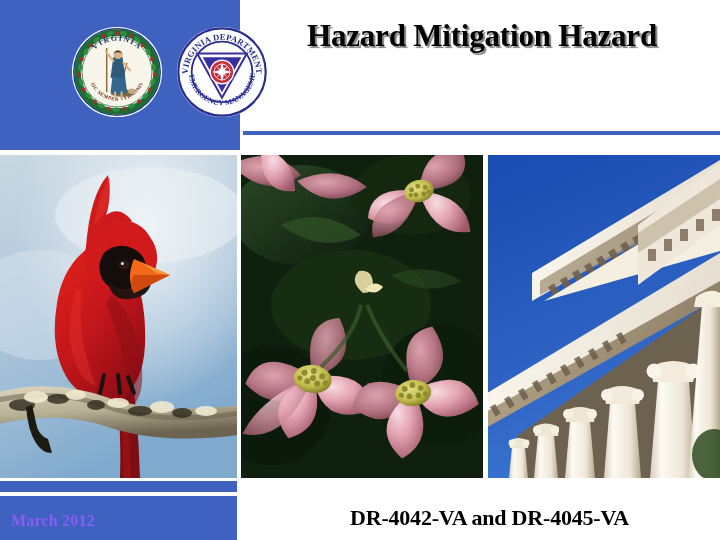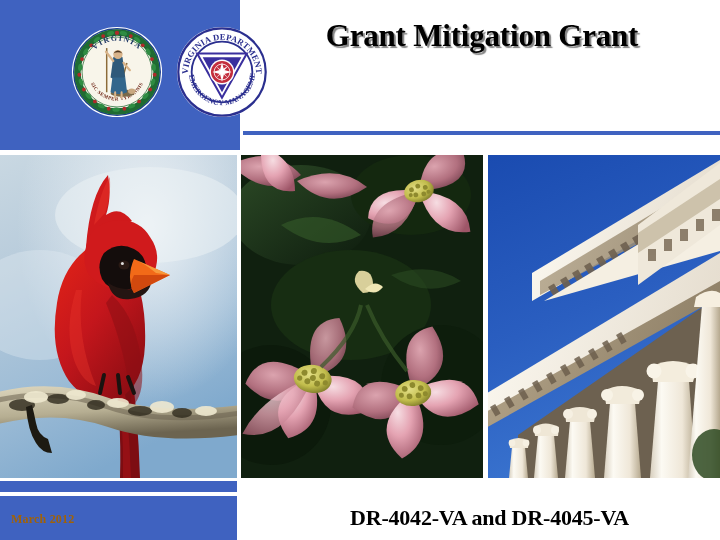--- a/index.html
+++ b/index.html
@@ -79,23 +79,23 @@
   }
   .footer-block {
     position: absolute;
     left: 0px; top: 496px;
     width: 237px; height: 44px;
     background: #3f62c0;
   }
   .footer-date {
     position: absolute;
     left: 11px; top: 512px;
-    color: #a16207;
+    color: #8b5cf6;
     font-weight: bold;
-    font-size: 12px;
+    font-size: 16px;
     letter-spacing: 0.2px;
   }
   .footer-subtitle {
     position: absolute;
     left: 237px; top: 497px;
     width: 483px;
     text-align: center;
     color: #000000;
     font-weight: bold;
     font-size: 22px;
@@ -215,21 +215,21 @@
         <polygon points="42.8,42.8 49,48.2 50,50 48.2,49"></polygon>
         <polygon points="57.2,57.2 51,51.8 50,50 51.8,51"></polygon>
         <polygon points="57.2,42.8 51.8,49 50,50 49,48.2"></polygon>
         <polygon points="42.8,57.2 48.2,51 50,50 49,51.8"></polygon>
       </g>
       <circle cx="50" cy="50" r="2.4" fill="#ffffff"></circle>
     </svg>
   </div>
 
   <div class="title-block">
-    <span class="title-line">Grant Mitigation Grant</span>
+    <span class="title-line">Hazard Mitigation Hazard</span>
   </div>
 
   <div class="photo photo-cardinal">
     <svg viewBox="0 0 237 323" preserveAspectRatio="none" xmlns="http://www.w3.org/2000/svg">
       <defs>
         <linearGradient id="skyC" x1="0" y1="0" x2="0.35" y2="1">
           <stop offset="0%" stop-color="#c9d8e2"></stop>
           <stop offset="35%" stop-color="#b7cbdb"></stop>
           <stop offset="70%" stop-color="#9dbcd6"></stop>
           <stop offset="100%" stop-color="#7fa9cd"></stop>

